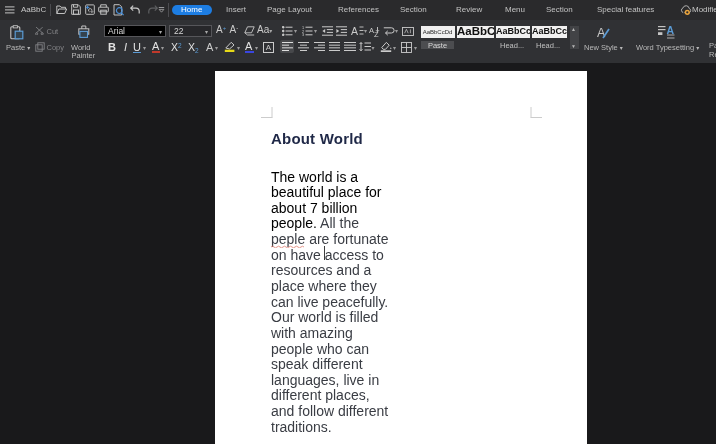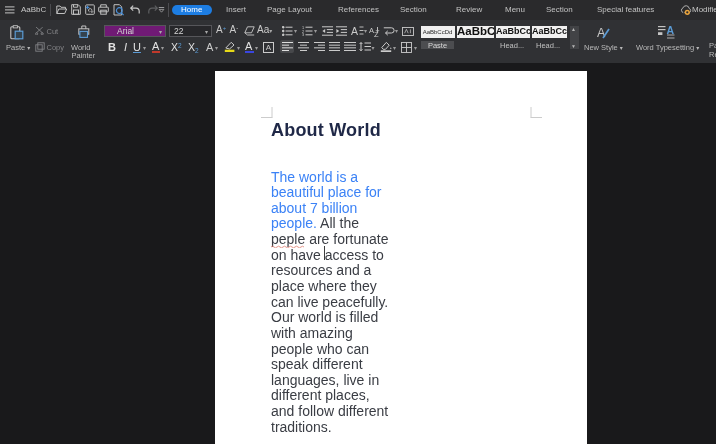--- a/index.html
+++ b/index.html
@@ -6,21 +6,21 @@
 html,body { width:716px; height:444px; overflow:hidden; background:#19191b; font-family:"Liberation Sans",sans-serif; }
 #topbar { position:absolute; left:0; top:0; width:716px; height:20px; background:#2a2a2c; }
 #ribbon { position:absolute; left:0; top:20px; width:716px; height:43px; background:#303134; }
 #canvas { position:absolute; left:0; top:63px; width:716px; height:381px; background:#19191b; }
 #page { position:absolute; left:215px; top:7.5px; width:371.5px; height:380px; background:#ffffff; }
 .tab { position:absolute; top:0; height:20px; line-height:20px; font-size:8px; color:#c2c2c2; white-space:nowrap; }
 .ticon { position:absolute; top:4px; }
 .vsep { position:absolute; width:1px; background:#55555a; }
 .lbl { position:absolute; font-size:7.5px; color:#b9b9b9; white-space:nowrap; }
 .dim { color:#808184; }
-.navy { color:#3b82f6; }
+.navy { color:#000000; }
 .ds { position:absolute; color:#9a9a9c; font-size:6px; }
 </style>
 </head>
 <body>
 
 <div id="topbar">
   <svg class="ticon" style="left:5px; top:6px" width="10" height="8" viewBox="0 0 10 8">
       <g stroke="#c4c4c4" stroke-width="1">
         <line x1="0" y1="0.9" x2="9.5" y2="0.9"></line>
         <line x1="0" y1="3.9" x2="9.5" y2="3.9"></line>
@@ -116,21 +116,21 @@
   <div class="lbl dim" style="left:46.5px; top:23px;">Copy</div>
 
   <svg style="position:absolute; left:77.5px; top:4.5px" width="12" height="16" viewBox="0 0 12 16">
       <path d="M3.8 3.8 L3.8 1 L7.8 1 L7.8 3.8" fill="none" stroke="#c4c4c4" stroke-width="1"></path>
       <rect x="0.8" y="3.8" width="10" height="5.4" fill="none" stroke="#c4c4c4" stroke-width="1"></rect>
       <rect x="1.9" y="6.4" width="7.6" height="6" fill="#34424d" stroke="#5b9bd5" stroke-width="1.1"></rect>
     </svg>
   <div class="lbl" style="left:71px; top:22.5px;">World</div>
   <div class="lbl" style="left:71.5px; top:30.5px;">Painter</div>
 
-  <div style="position:absolute; left:104px; top:4.5px; width:62px; height:12px; background:#701a75; border:1px solid #56565a; color:#d5d5d5; font-size:8.5px; line-height:10px; padding-left:12px;">Arial<span style="position:absolute; right:3px; top:1.5px; font-size:6px; color:#a9a9a9">▾</span></div>
+  <div style="position:absolute; left:104px; top:4.5px; width:62px; height:12px; background:#000000; border:1px solid #56565a; color:#d5d5d5; font-size:8.5px; line-height:10px; padding-left:3px;">Arial<span style="position:absolute; right:3px; top:1.5px; font-size:6px; color:#a9a9a9">▾</span></div>
   <div style="position:absolute; left:169px; top:4.5px; width:43px; height:12px; background:#27272a; border:1px solid #56565a; color:#d5d5d5; font-size:8.5px; line-height:10px; padding-left:4px;">22<span style="position:absolute; right:3px; top:1.5px; font-size:6px; color:#a9a9a9">▾</span></div>
 
   <div style="left:216px; position:absolute; top:4px; color:#cbcbcb; font-size:10px;">A<span style="font-size:6px; vertical-align:3.5px; color:#5b9bd5">+</span></div>
   <div style="left:229.5px; position:absolute; top:4px; color:#cbcbcb; font-size:10px;">A<span style="font-size:6px; vertical-align:3.5px;">-</span></div>
   <svg style="position:absolute; left:243.5px; top:6px" width="11" height="10" viewBox="0 0 11 10">
       <path d="M3.5 0.8 L10.2 0.8 L7.5 6.8 L0.8 6.8 Z M0.8 6.8 L3.5 9 L10.2 9" fill="none" stroke="#cbcbcb" stroke-width="0.9"></path>
     </svg>
   <div style="left:257px; position:absolute; top:4px; color:#cbcbcb; font-size:10px;">Aa<span style="font-size:6px; color:#a9a9a9">▾</span></div>
 
   <svg style="position:absolute; left:282px; top:6px" width="11" height="10" viewBox="0 0 11 10">
@@ -318,21 +318,21 @@
 
 <div id="canvas">
   <div id="page">
 
     <svg style="position:absolute; left:45.5px; top:36px" width="12" height="12" viewBox="0 0 12 12">
         <path d="M11 0 L11 10.5 M0 10.5 L11.5 10.5" fill="none" stroke="#cccccc" stroke-width="1"></path>
       </svg>
     <svg style="position:absolute; left:314.5px; top:36px" width="12" height="12" viewBox="0 0 12 12">
         <path d="M1 0 L1 10.5 M0.5 10.5 L12 10.5" fill="none" stroke="#cccccc" stroke-width="1"></path>
       </svg>
-    <div style="position:absolute; left:56px; top:49px; font-size:18px; font-weight:bold; letter-spacing:0.2px; color:#1f2847;">About World</div>
+    <div style="position:absolute; left:56px; top:59px; font-size:15px; font-weight:bold; letter-spacing:0.2px; color:#1f2847;">About World</div>
     <div style="position:absolute; left:108.6px; top:175px; width:1px; height:14px; background:#3c3c3c;"></div>
     <div style="position:absolute; left:56px; top:99px; font-size:14px; line-height:15.64px; color:#3a3d44;">
       <span class="navy">The world is a<br>beautiful place for<br>about 7 billion<br>people.</span> All the<br>
       <span style="position:relative;">peple<svg style="position:absolute; left:0; bottom:-1px;" width="34" height="3" viewBox="0 0 34 3">
             <path d="M0 2 Q1.5 0.4 3 2 Q4.5 3.6 6 2 Q7.5 0.4 9 2 Q10.5 3.6 12 2 Q13.5 0.4 15 2 Q16.5 3.6 18 2 Q19.5 0.4 21 2 Q22.5 3.6 24 2 Q25.5 0.4 27 2 Q28.5 3.6 30 2 Q31.5 0.4 33 2" fill="none" stroke="#e28a7e" stroke-width="0.9"></path>
           </svg></span> are fortunate<br>
       on have access to<br>
       resources and a<br>
       place where they<br>
       can live peacefully.<br>

